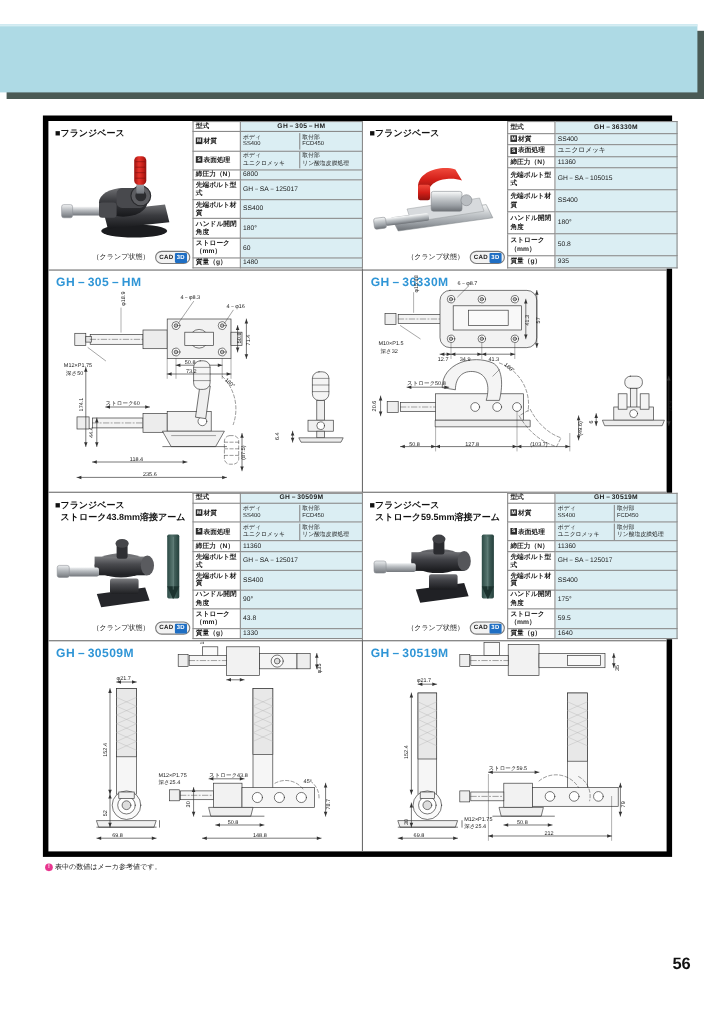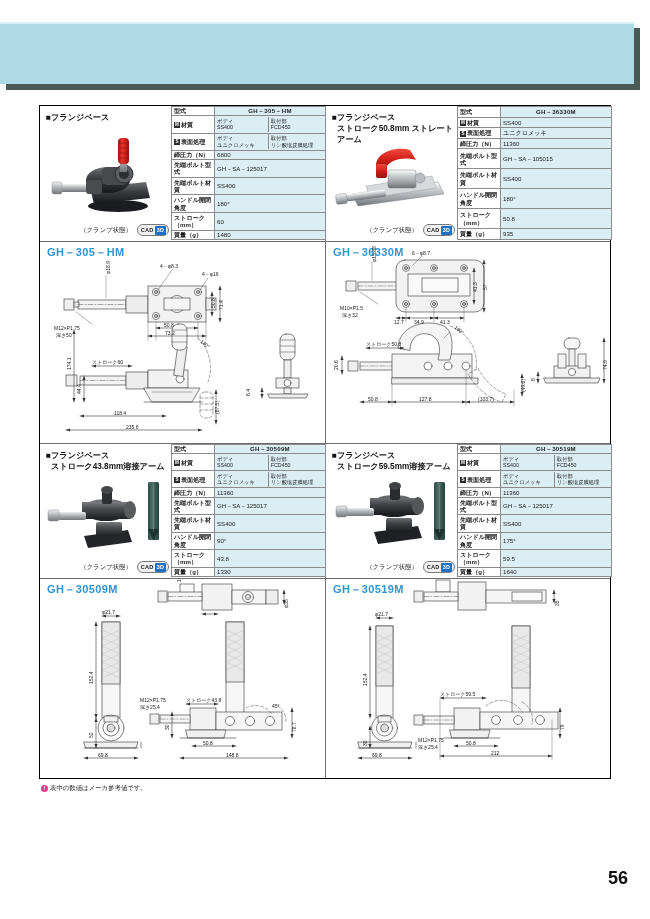--- a/index.html
+++ b/index.html
@@ -24,21 +24,21 @@
     border-top:2px solid #d5edf3;
   }
   .header-title {
     position:absolute; left:18px; top:18px;
     font-size:15px; font-weight:bold; color:#1b4f63; letter-spacing:.5px;
   }
 
   
   .frame {
     position:absolute; left:39px; top:105px; width:572px; height:674px;
-    border:1px solid #000000; background:#fff;
+    border:5px solid #000000; background:#fff;
   }
   .vdiv { position:absolute; top:0; bottom:0; width:1px; background:#6d6d6d; }
   .hdiv { position:absolute; left:0; right:0; height:1px; background:#6d6d6d; }
 
   
   .spec { position:absolute; width:286px; height:134px; }
   .spec-left { position:absolute; left:0; top:0; width:131px; height:134px; }
   .spec-title {
     position:absolute; left:6px; top:6px; width:125px;
     font-size:8.2px; font-weight:bold; color:#111; line-height:11px;
@@ -107,21 +107,21 @@
     position:absolute; left:41px; top:784px;
     font-size:6.4px; color:#222;
   }
   .footdot {
     display:inline-block; width:7px; height:7px; border-radius:50%;
     background:#e8368f; color:#fff; font-size:5px; line-height:7px;
     text-align:center; vertical-align:middle; margin-right:2px; font-weight:bold;
   }
   .pagenum {
     position:absolute; right:22px; top:868px;
-    font-size:18px; font-weight:bold; color:#111;
+    font-size:15px; font-weight:bold; color:#111;
   }
 </style>
 </head>
 <body>
 
 <div class="page">
 
   <div class="header-wrap">
     <div class="header-shadow"></div>
     <div class="header-band">
@@ -251,21 +251,20 @@
           <td class="val">1480</td>
         </tr>
       </tbody>
         </table>
     </div>
 
     <div class="spec" style="left:286px; top:0px;">
       <div class="spec-left">
         <div class="spec-title">
           <span>■フランジベース</span>
-          <span class="l2">ストローク50.8mm ストレートアーム</span>
         </div>
 
         <svg class="photo" style="left:6px; top:38px;" width="122" height="74" viewBox="0 0 122 74">
           <defs>
             <linearGradient id="p2red" x1="0" y1="0" x2="0" y2="1">
               <stop offset="0" stop-color="#f0493c"></stop>
                 <stop offset=".5" stop-color="#d31f18"></stop>
               <stop offset="1" stop-color="#8e120e"></stop>
             </linearGradient>
             <linearGradient id="p2sil" x1="0" y1="0" x2="0" y2="1">

